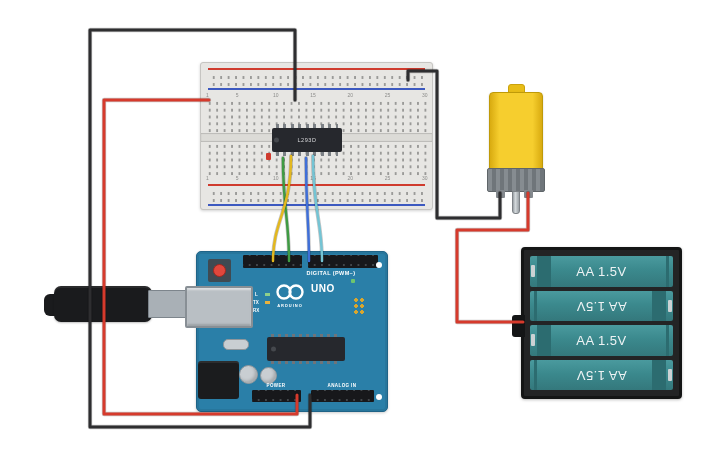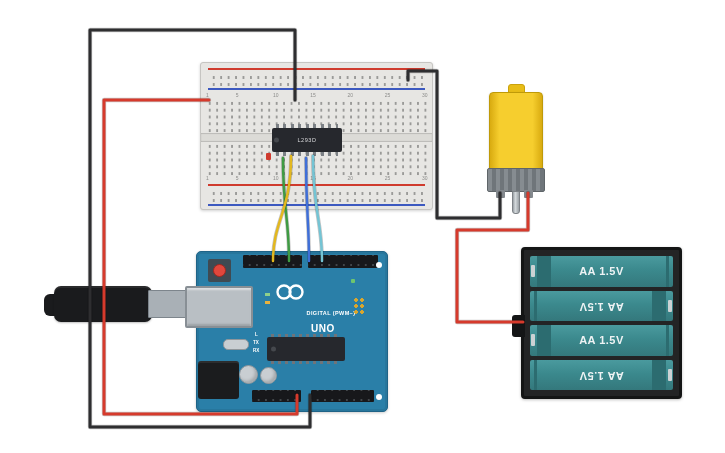--- a/index.html
+++ b/index.html
@@ -38,21 +38,21 @@
 
   
   #arduino{left:196px;top:251px;width:192px;height:161px;background:#2a7fa8;border:1px solid #1f6387;
     border-radius:5px;box-shadow:0 1px 3px rgba(0,0,0,.2), inset 0 0 0 2px rgba(0,0,0,.07);z-index:3;box-sizing:border-box;}
   .header{background:#17181b;border-radius:1px;
     background-image:radial-gradient(circle,#42464a 1.2px,transparent 1.4px);background-size:7.3px 10px;background-position:3px 5px;}
   #hdr-dig-a{left:46px;top:3px;width:59px;height:13px;}
   #hdr-dig-b{left:111px;top:3px;width:70px;height:13px;}
   #hdr-power{left:55px;top:138px;width:49px;height:12px;}
   #hdr-analog{left:114px;top:138px;width:63px;height:12px;}
-  .silk{color:#fff;font-weight:bold;white-space:nowrap;margin-top:40px;}
+  .silk{color:#fff;font-weight:bold;white-space:nowrap;}
   #lbl-digital{left:74px;top:18px;width:120px;text-align:center;font-size:5.5px;letter-spacing:.4px;}
   #lbl-power{left:50px;top:131px;width:58px;text-align:center;font-size:4.5px;letter-spacing:.4px;}
   #lbl-analog{left:110px;top:131px;width:70px;text-align:center;font-size:4.5px;letter-spacing:.4px;}
   #reset-btn{left:11px;top:7px;width:23px;height:23px;background:#3f4a52;border-radius:2px;}
   #reset-cap{position:absolute;left:5px;top:5px;width:13px;height:13px;background:#e0473c;border:1px solid #a3271f;
     border-radius:50%;box-sizing:border-box;}
   .mhole{width:6px;height:6px;background:#fff;border-radius:50%;}
   #mhole-tr{left:179px;top:10px;}
   #mhole-br{left:179px;top:142px;}
   #ard-logo{left:76px;top:30px;width:34px;height:20px;}
@@ -106,21 +106,21 @@
   #battery{left:521px;top:247px;width:161px;height:152px;background:#232425;border:3px solid #141515;border-radius:4px;
     box-sizing:border-box;box-shadow:0 1px 3px rgba(0,0,0,.25);z-index:2;}
   #battery-terminal{left:-12px;top:65px;width:13px;height:22px;background:#141516;border-radius:3px 0 0 3px;}
   #battery-cells{position:absolute;left:6px;right:6px;top:6px;bottom:6px;display:flex;flex-direction:column;gap:4px;}
   .cell{flex:1;position:relative;border-radius:2px;overflow:hidden;
     background:linear-gradient(180deg,#4a9a9e,#3b898d 45%,#34787c);}
   .cell .capband{position:absolute;top:0;bottom:0;width:14px;left:7px;background:#2c6c70;}
   .cell .nub{position:absolute;top:50%;transform:translateY(-50%);left:1px;width:4px;height:12px;background:#ccd2d4;border-radius:1px;}
   .cell .minus{position:absolute;top:0;bottom:0;right:4px;width:3px;background:#2c6c70;}
   .cell .cl{position:absolute;inset:0;display:flex;align-items:center;justify-content:center;
-    color:#eef3f4;font-size:11px;font-weight:bold;letter-spacing:.5px;}
+    color:#eef3f4;font-size:13px;font-weight:normal;letter-spacing:.5px;}
   .cell.flipped .capband{left:auto;right:7px;}
   .cell.flipped .nub{left:auto;right:1px;}
   .cell.flipped .minus{right:auto;left:4px;}
   .cell.flipped .cl{transform:rotate(180deg);}
 </style>
 </head>
 <body>
 
 <div id="canvas">
 

